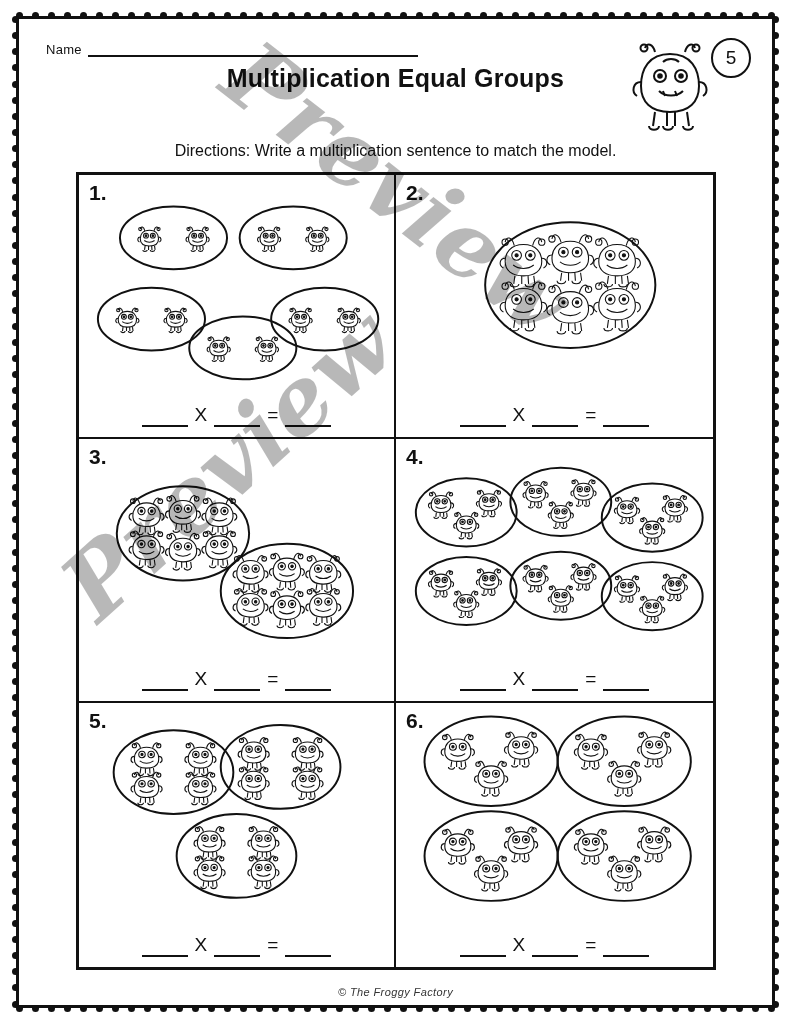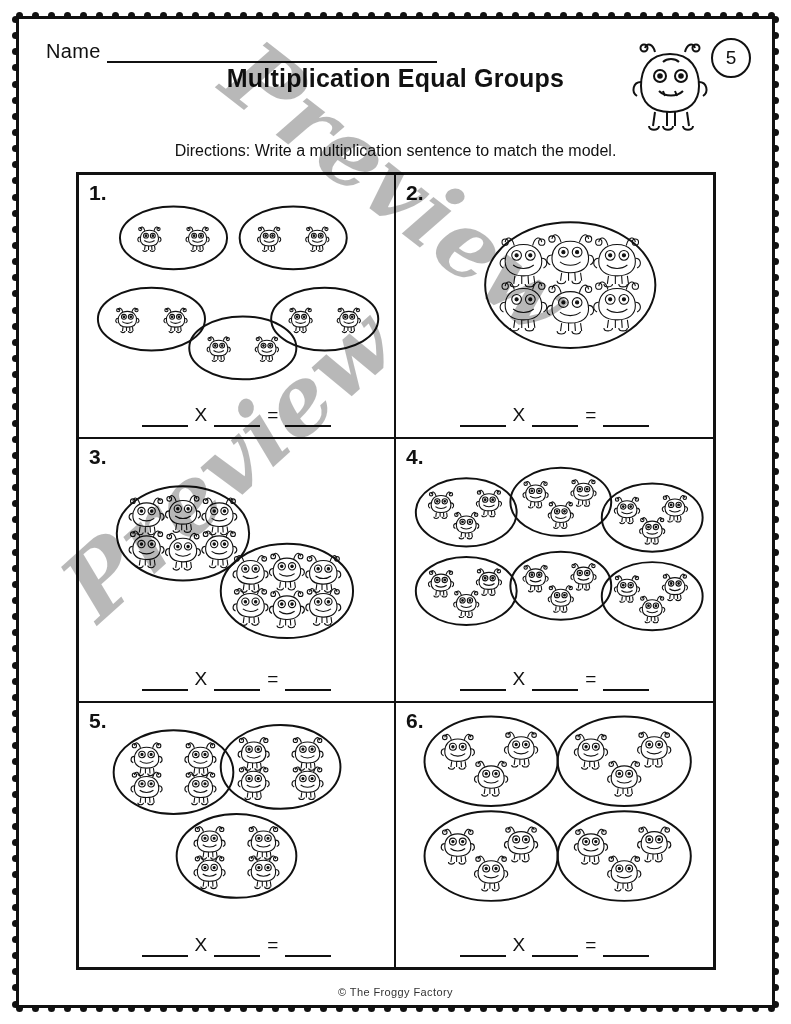--- a/index.html
+++ b/index.html
@@ -55,21 +55,21 @@
   
   .name-row {
     position: absolute;
     left: 46px;
     top: 40px;
     display: flex;
     align-items: flex-end;
     gap: 6px;
   }
   .name-label {
-    font-size: 20px;
+    font-size: 13px;
     color: #111;
     letter-spacing: 0.3px;
   }
   .name-line {
     width: 330px;
     border-bottom: 2px solid #111;
     height: 15px;
   }
 
   
@@ -211,20 +211,21 @@
   
   .footer {
     position: absolute;
     left: 0;
     bottom: 26px;
     width: 791px;
     text-align: center;
     font-size: 11px;
     color: #333;
     letter-spacing: 0.4px;
+    font-style: italic;
   }
 </style>
 </head>
 <body>
 
 <div class="page">
 
   <div class="border-frame"></div>
   <div class="dot-row top" id="dots-top">
       <span class="dot"></span>

